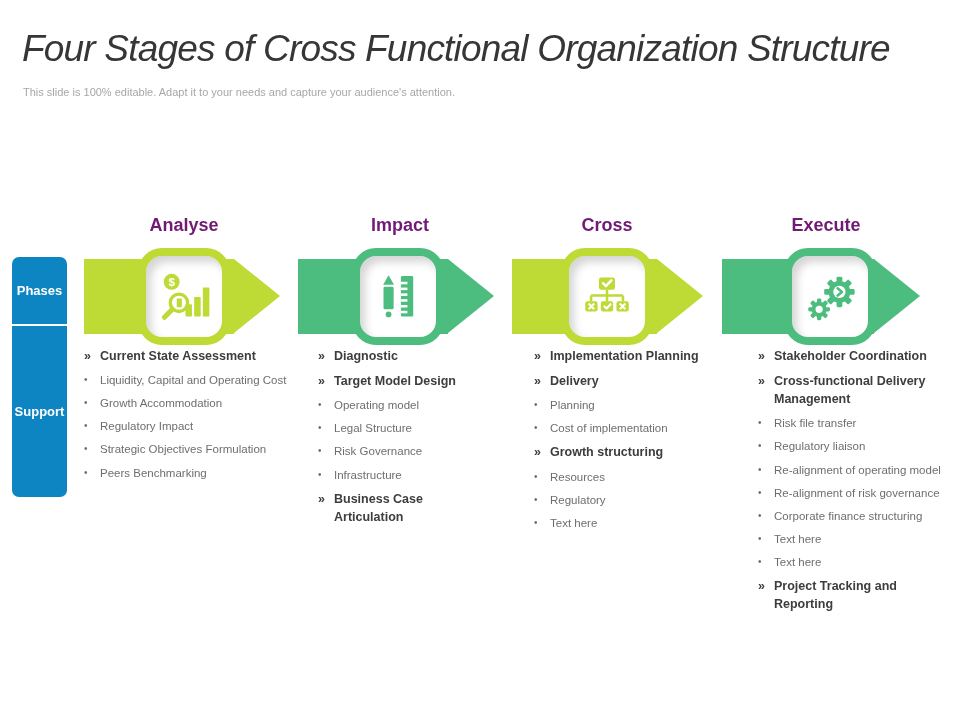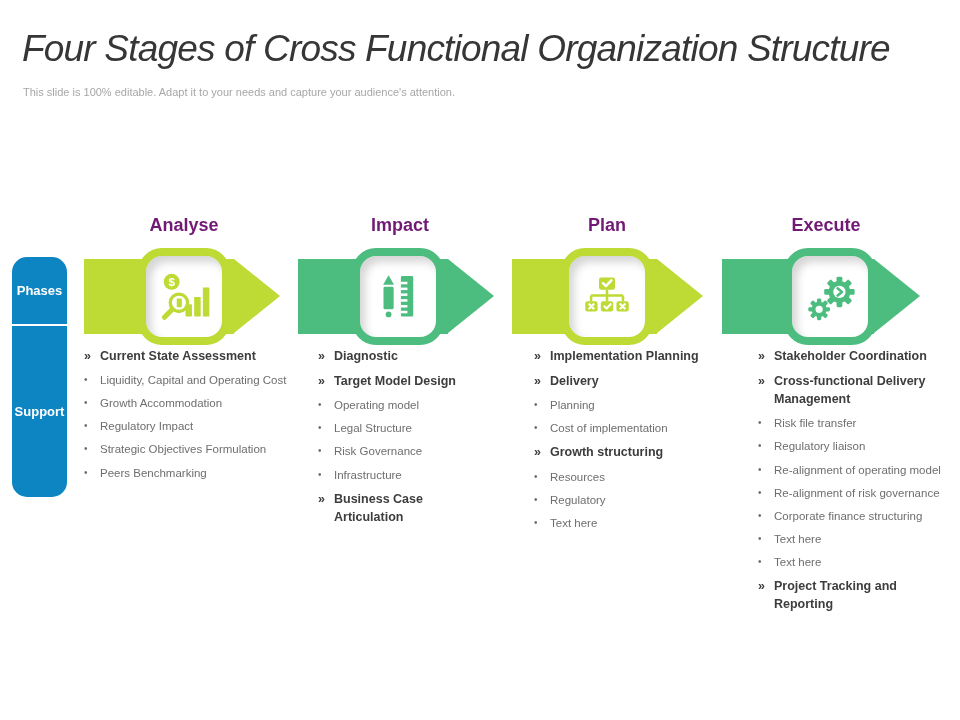--- a/index.html
+++ b/index.html
@@ -10,21 +10,21 @@
   .title {
     position:absolute; left:22px; top:28px; font-size:37px; font-weight:400;
     color:#363636; letter-spacing:-0.8px; white-space:nowrap;font-style:italic;
   }
   .subtitle {
     position:absolute; left:23px; top:86px; font-size:11px; color:#a7a7a7;
   }
   
   .phases-bar {
     position:absolute; left:12px; top:257px; width:55px; height:240px;
-    background:var(--blue); border-radius:15px; color:#fff; font-weight:bold;
+    background:var(--blue); border-radius:7px; color:#fff; font-weight:bold;
     font-size:13px; display:flex; flex-direction:column;
   }
   .bar-seg { display:flex; align-items:center; justify-content:center; }
   .seg-top { height:69px; border-bottom:2px solid #fff; box-sizing:border-box; }
   .seg-bottom { flex:1; }
 
   
   .stage-label {
     position:absolute; top:215px; width:150px; text-align:center;
     font-size:18px; font-weight:bold; color:#701a75;
@@ -80,21 +80,21 @@
   <div class="title">Four Stages of Cross Functional Organization Structure</div>
   <div class="subtitle">This slide is 100% editable. Adapt it to your needs and capture your audience's attention.</div>
 
   <div class="phases-bar">
     <div class="bar-seg seg-top">Phases</div>
     <div class="bar-seg seg-bottom">Support</div>
   </div>
 
   <div class="stage-label l1">Analyse</div>
   <div class="stage-label l2">Impact</div>
-  <div class="stage-label l3">Plan</div>
+  <div class="stage-label l3">Cross</div>
   <div class="stage-label l4">Execute</div>
 
   <div class="arrow-body a1 lime-bg"></div>
   <div class="arrow-head h1 lime-head"></div>
   <div class="arrow-body a2 green-bg"></div>
   <div class="arrow-head h2 green-head"></div>
   <div class="arrow-body a3 lime-bg"></div>
   <div class="arrow-head h3 lime-head"></div>
   <div class="arrow-body a4 green-bg"></div>
   <div class="arrow-head h4 green-head"></div>

